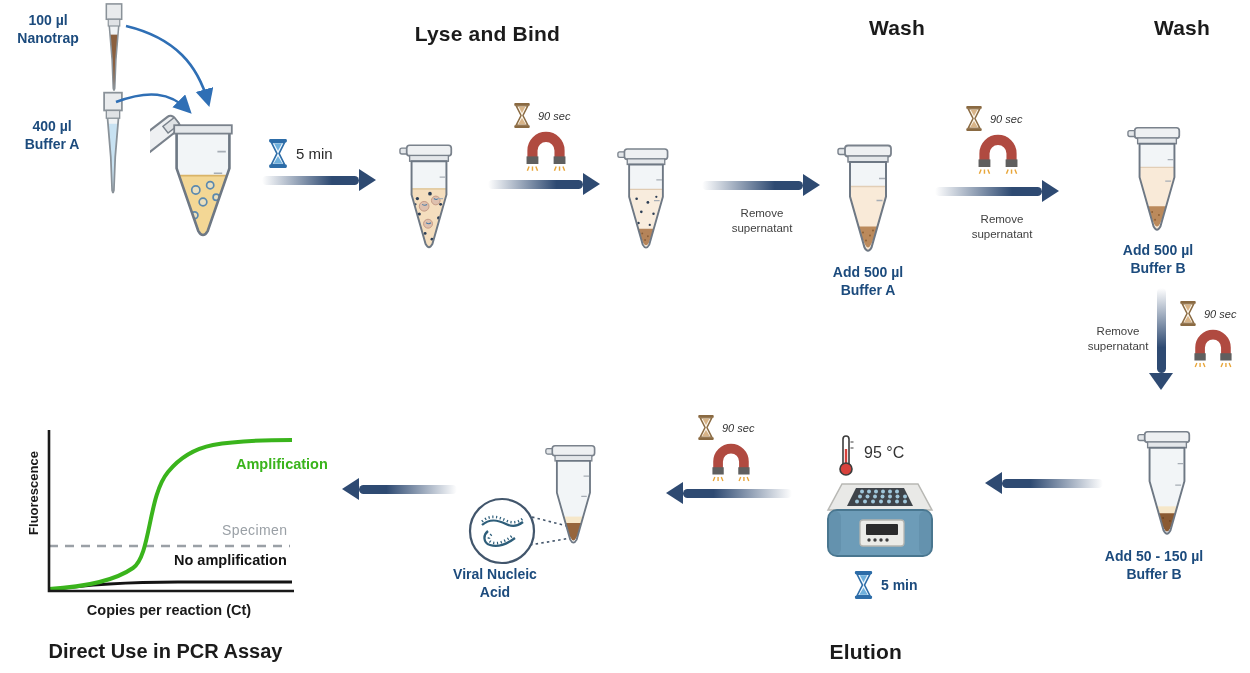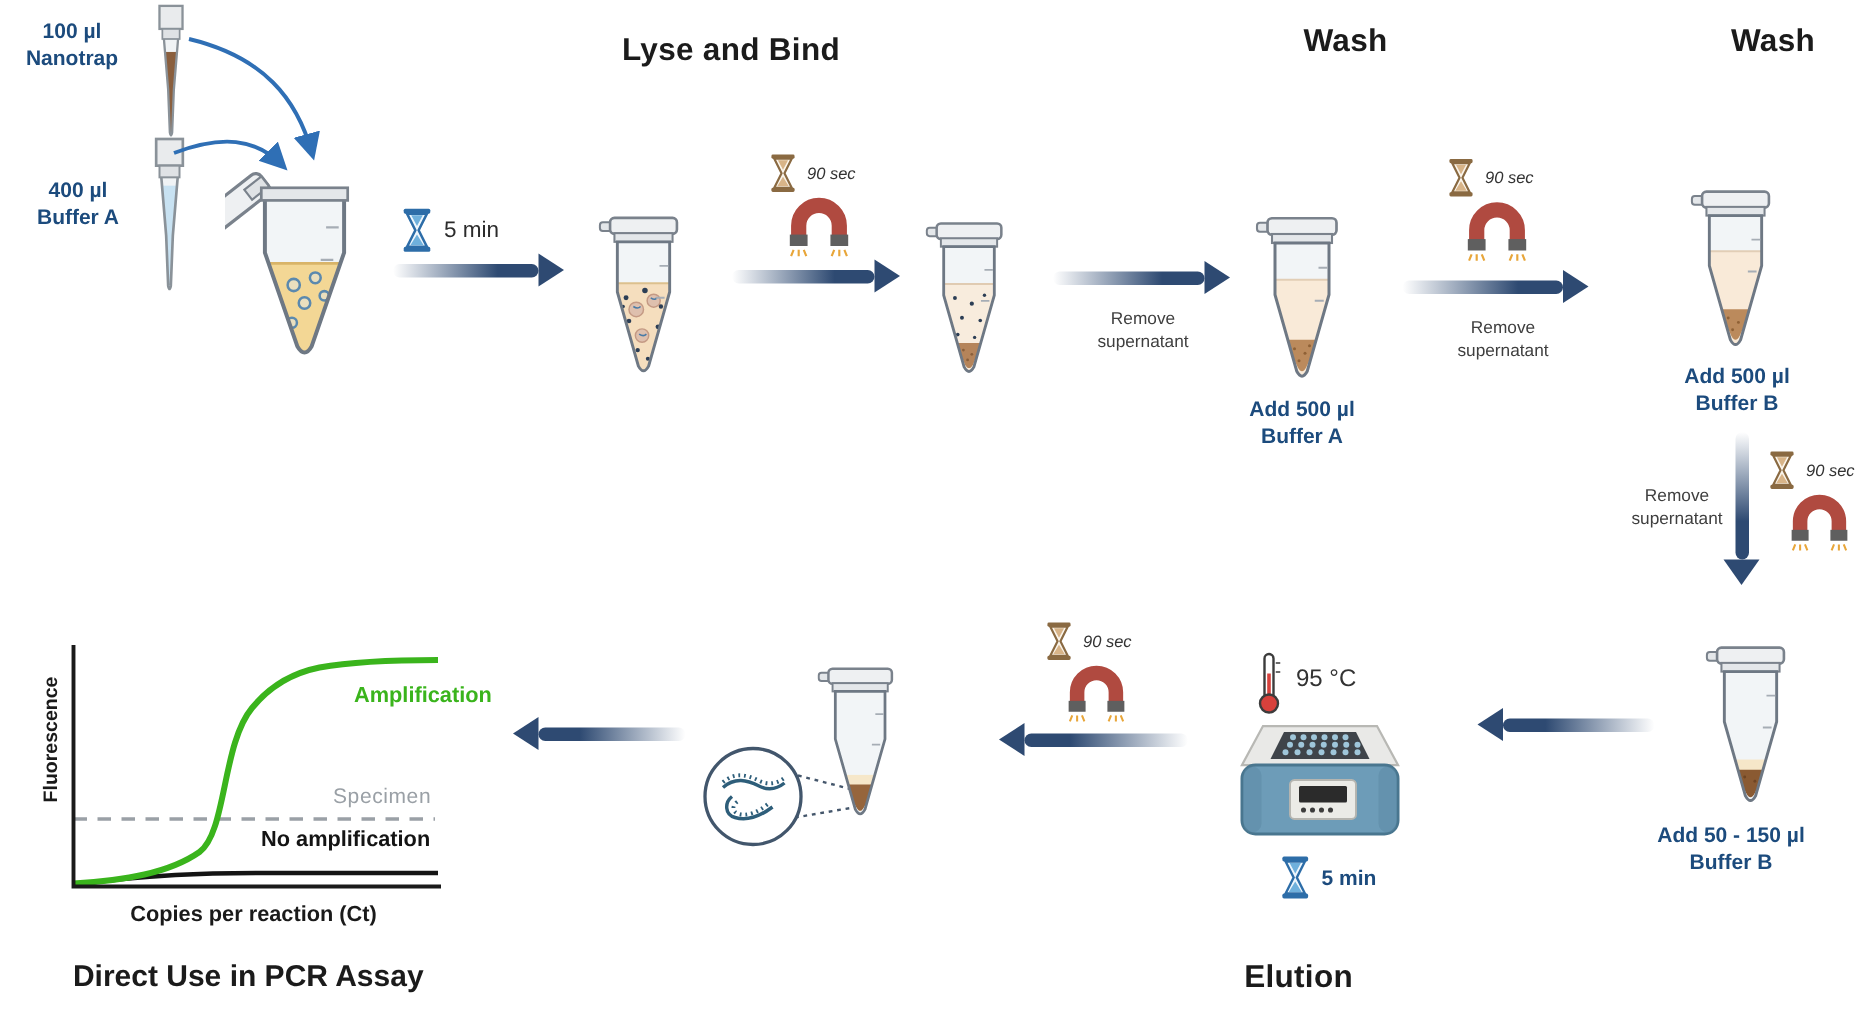--- a/index.html
+++ b/index.html
@@ -383,20 +383,22 @@
         <path d="M20,87 L44,87 L35,103 Q32,109 29,103 Z" fill="#96653c"></path>
       </g>
       <use href="#tube-frame"></use>
     </g>
     <circle cx="62" cy="92" r="32" fill="#ffffff" stroke="#42566c" stroke-width="2.2"></circle>
     <path d="M42,86 C50,79 58,81 66,85 C72,88 78,87 83,83" fill="none" stroke="#2e5e7a" stroke-width="2.3"></path>
     <path d="M42,82.5 C50,75.5 58,77.5 66,81.5 C72,84.5 78,83.5 83,79.5" fill="none" stroke="#2e5e7a" stroke-width="2.6" stroke-dasharray="1.2,2.6"></path>
     <path d="M48,92 C43,96 43,104 50,106 C58,108.5 67,105 75,99" fill="none" stroke="#2e5e7a" stroke-width="2.3"></path>
     <path d="M51.5,95.5 C48,98 48,102 52,103.5 C58,105.5 65,102.5 72,97" fill="none" stroke="#2e5e7a" stroke-width="2.6" stroke-dasharray="1.2,2.6"></path>
   </svg>
+  <div class="abs lbl-navy" style="left:438px;top:566px;width:114px;">Viral Nucleic
+Acid</div>
 
   <div class="abs arrow-left" style="left:342px;top:478px;width:115px;">
       <div class="head"></div>
       <div class="shaft"></div>
     </div>
 
   <div class="abs" style="left:38px;top:424px;width:265px;height:175px;">
     <svg width="265" height="175" viewBox="0 0 265 175">
       <path d="M11,122 H252" stroke="#9aa0a6" stroke-width="2.4" stroke-dasharray="9,7" fill="none"></path>
       <path d="M11,166 C60,159 100,158 140,158 C180,158 220,158 254,158" stroke="#141414" stroke-width="3" fill="none"></path>

